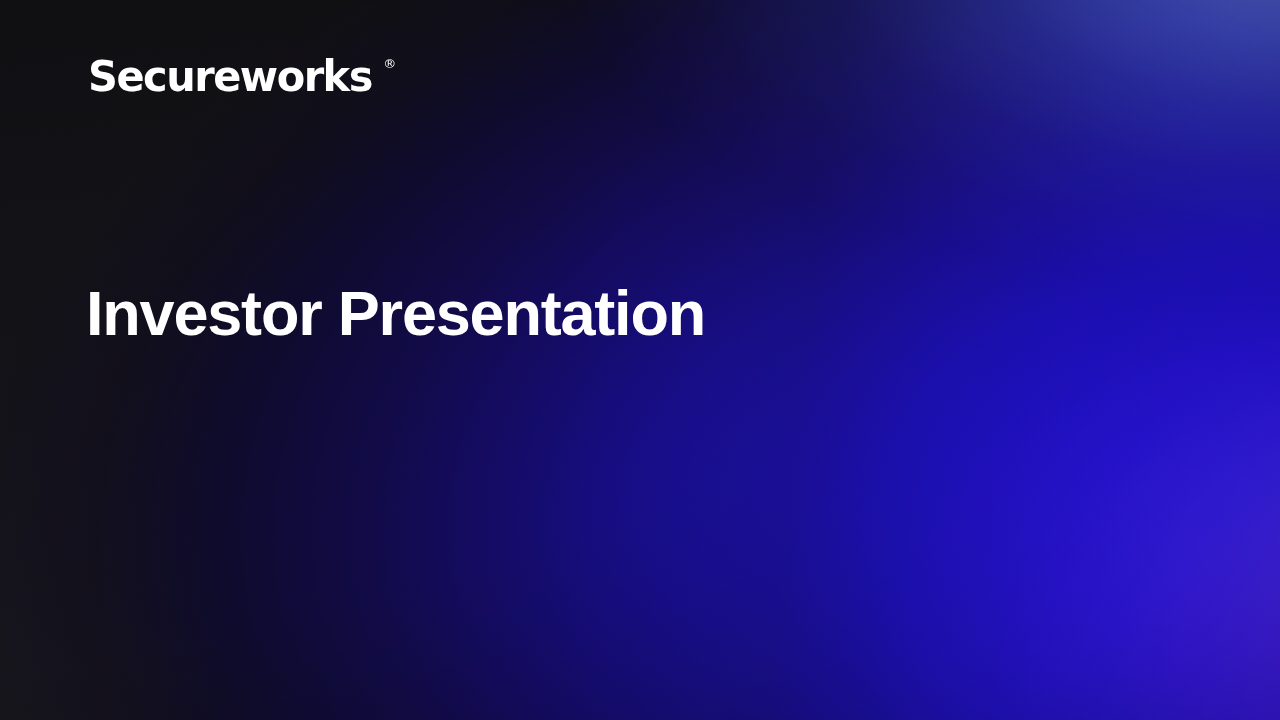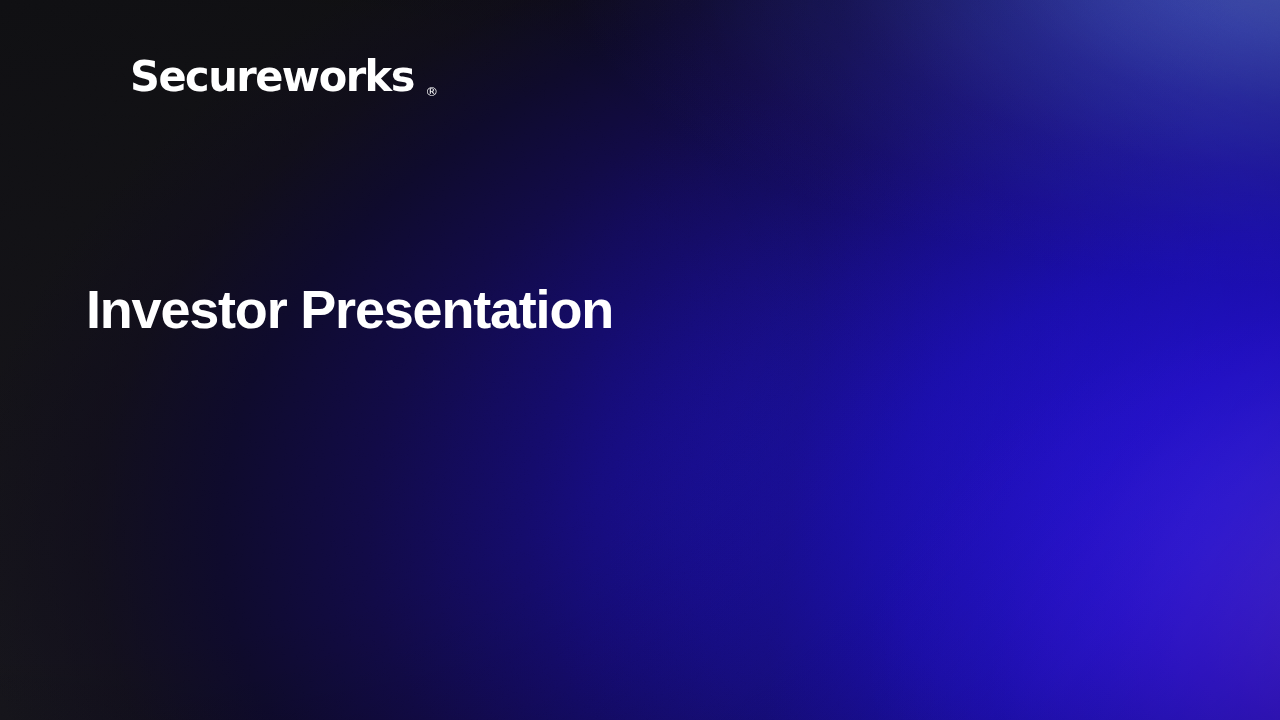--- a/index.html
+++ b/index.html
@@ -108,25 +108,24 @@
     position: absolute;
     inset: 0;
   }
 
   
   .logo {
     position: absolute;
     left: 88px;
     top: 55px;
     display: flex;
-    align-items: flex-end;
+    align-items: flex-start;
     line-height: 1;
     color: #ffffff;
     user-select: none;
-    margin-left: 42px;
   }
 
   .logo-wordmark {
     font-family: "DejaVu Sans", sans-serif;
     font-size: 43px;
     font-weight: 700;
     letter-spacing: -1.55px;
     line-height: 1;
     color: #ffffff;
     white-space: nowrap;
@@ -144,21 +143,21 @@
     color: #ffffff;
   }
 
   
   .slide-title {
     position: absolute;
     left: 86px;
     top: 282px;
     margin: 0;
     font-family: "Liberation Sans", sans-serif;
-    font-size: 54px;
+    font-size: 63px;
     font-weight: 700;
     line-height: 1;
     letter-spacing: -1.2px;
     color: #ffffff;
     white-space: nowrap;
     user-select: none;
   }
 </style>
 </head>
 <body>

